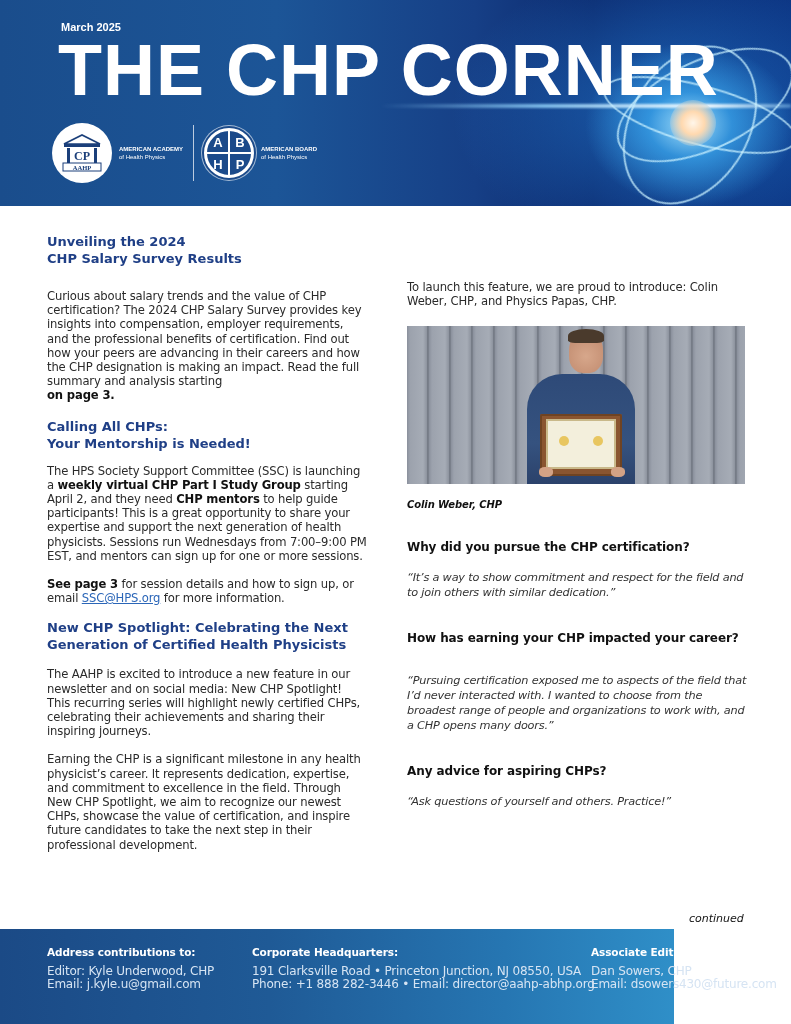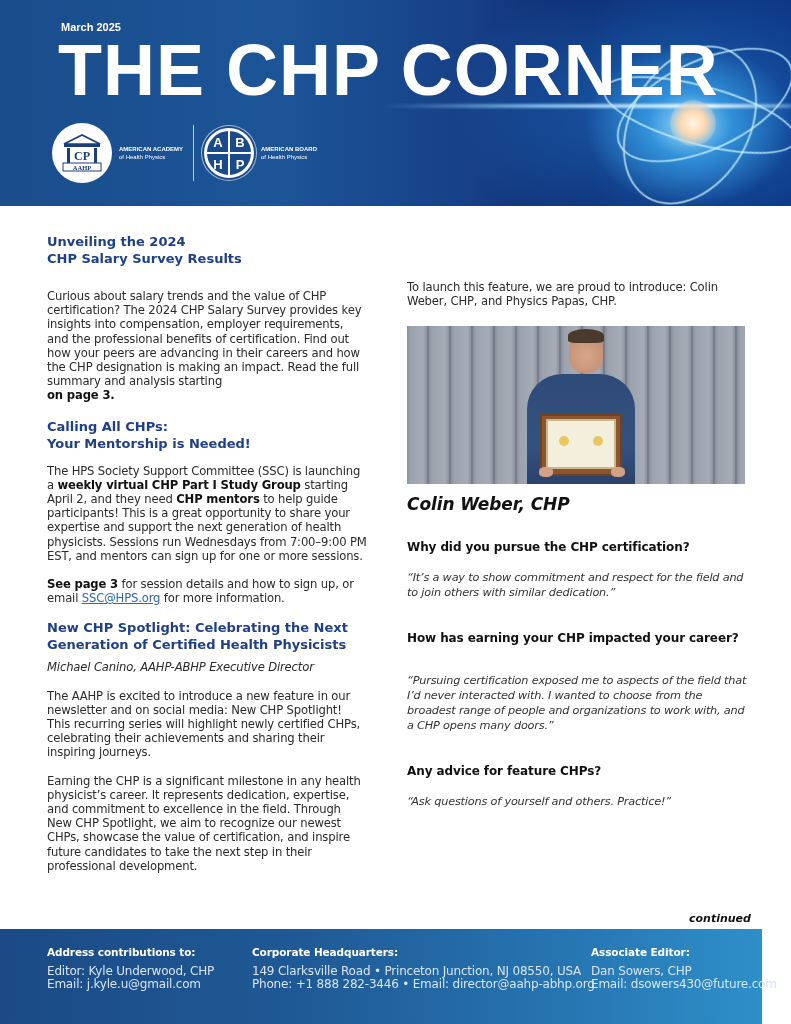--- a/index.html
+++ b/index.html
@@ -106,27 +106,27 @@
     box-shadow: inset 0 0 0 2px #6f4322;
   }
   .photo .cert {
     position: absolute; left: 139px; top: 93px; width: 70px; height: 50px; background: #f3efdc;
     box-shadow: inset 0 0 0 2px #c9b98a;
   }
   .photo .seal { position: absolute; width: 10px; height: 10px; border-radius: 50%; background: #e8c660; top: 110px; }
   .photo .hand { position: absolute; width: 14px; height: 10px; border-radius: 40%; background: #d3a285; top: 141px; }
 
   .continued {
-    position: absolute; left: 689px; top: 912px; font-family: "DejaVu Sans", sans-serif; font-weight: bold; font-style: italic;
+    position: absolute; left: 689px; top: 912px; font-family: "DejaVu Sans", sans-serif; font-weight: normal; font-style: italic;
     font-size: 11px; color: #111;
   }
 
   
   .footer {
-    position: absolute; left: 0; top: 929px; width: 762px; height: 95px;
+    position: absolute; left: 0; top: 929px; width: 674px; height: 95px;
     background: linear-gradient(90deg, #1b4a86 0%, #1f5a96 40%, #2676b2 75%, #2f8fc8 100%);
   }
   .f-col { position: absolute; top: 17px; }
   .f-title { font-family: "DejaVu Sans", sans-serif; font-weight: bold; font-size: 10.5px; color: #ffffff; margin-bottom: 7px; letter-spacing: -0.1px; }
   .f-line { font-family: "DejaVu Sans", sans-serif; font-size: 12px; line-height: 13px; color: #d6e4f3; letter-spacing: -0.2px; white-space: nowrap; }
 </style>
 </head>
 <body>
 
 <div class="header">
@@ -190,70 +190,69 @@
     </h2>
     <p class="p" style="margin-top:12px;"><span>The HPS Society Support Committee (SSC) is launching a </span><b>weekly virtual CHP Part I Study Group</b><span> starting April 2, and they need </span><b>CHP mentors</b><span> to help guide participants! This is a great opportunity to share your expertise and support the next generation of health physicists. Sessions run Wednesdays from 7:00–9:00 PM EST, and mentors can sign up for one or more sessions.</span></p>
     <p class="p" style="margin-top:14px;"><b>See page 3</b><span> for session details and how to sign up, or email </span><a>SSC@HPS.org</a><span> for more information.</span></p>
   </section>
 
   <section style="margin-top:14px;">
     <h2 class="h-blue">
       <span>New CHP Spotlight: Celebrating the Next</span><br>
       <span>Generation of Certified Health Physicists</span>
     </h2>
-    <p class="p italic" style="margin-top:7px;">Michael Canino, AAHP-ABHP Executive Director</p>
     <p class="p" style="margin-top:14px;">The AAHP is excited to introduce a new feature in our newsletter and on social media: New CHP Spotlight! This recurring series will highlight newly certified CHPs, celebrating their achievements and sharing their inspiring journeys.</p>
     <p class="p" style="margin-top:14px;">Earning the CHP is a significant milestone in any health physicist’s career. It represents dedication, expertise, and commitment to excellence in the field. Through New CHP Spotlight, we aim to recognize our newest CHPs, showcase the value of certification, and inspire future candidates to take the next step in their professional development.</p>
   </section>
 </div>
 
 <div class="col-right">
   <p class="p">To launch this feature, we are proud to introduce: Colin Weber, CHP, and Physics Papas, CHP.</p>
 
   <div class="photo" style="margin-top:18px;" title="Colin Weber holding framed CHP certificate">
     <div class="hoodie"></div>
     <div class="person-head"></div>
     <div class="hair"></div>
     <div class="plaque"></div>
     <div class="cert"></div>
     <div class="seal" style="left:152px;"></div>
     <div class="seal" style="left:186px;"></div>
     <div class="hand" style="left:132px;"></div>
     <div class="hand" style="left:204px;"></div>
   </div>
 
-  <p class="q-h italic" style="margin-top:13px;font-size:17px;">Colin Weber, CHP</p>
+  <p class="q-h italic" style="margin-top:13px;font-size:10px;">Colin Weber, CHP</p>
 
   <div style="margin-top:28px;">
     <p class="q-h">Why did you pursue the CHP certification?</p>
     <p class="quote" style="margin-top:15px;">“It’s a way to show commitment and respect for the field and to join others with similar dedication.”</p>
   </div>
 
   <div style="margin-top:31px;">
     <p class="q-h">How has earning your CHP impacted your career?</p>
     <p class="quote" style="margin-top:27px;">“Pursuing certification exposed me to aspects of the field that I’d never interacted with. I wanted to choose from the broadest range of people and organizations to work with, and a CHP opens many doors.”</p>
   </div>
 
   <div style="margin-top:31px;">
-    <p class="q-h">Any advice for feature CHPs?</p>
+    <p class="q-h">Any advice for aspiring CHPs?</p>
     <p class="quote" style="margin-top:15px;">“Ask questions of yourself and others. Practice!”</p>
   </div>
 </div>
 
 <div class="continued">continued</div>
 
 <div class="footer">
   <div class="f-col" style="left:47px;">
     <div class="f-title">Address contributions to:</div>
     <div class="f-line">Editor: Kyle Underwood, CHP</div>
     <div class="f-line">Email: j.kyle.u@gmail.com</div>
   </div>
   <div class="f-col" style="left:252px;">
     <div class="f-title">Corporate Headquarters:</div>
-    <div class="f-line">149 Clarksville Road • Princeton Junction, NJ 08550, USA</div>
+    <div class="f-line">191 Clarksville Road • Princeton Junction, NJ 08550, USA</div>
     <div class="f-line">Phone: +1 888 282-3446 • Email: director@aahp-abhp.org</div>
   </div>
   <div class="f-col" style="left:591px;">
     <div class="f-title">Associate Editor:</div>
     <div class="f-line">Dan Sowers, CHP</div>
     <div class="f-line">Email: dsowers430@future.com</div>
   </div>
 </div>
 
 </body></html>

